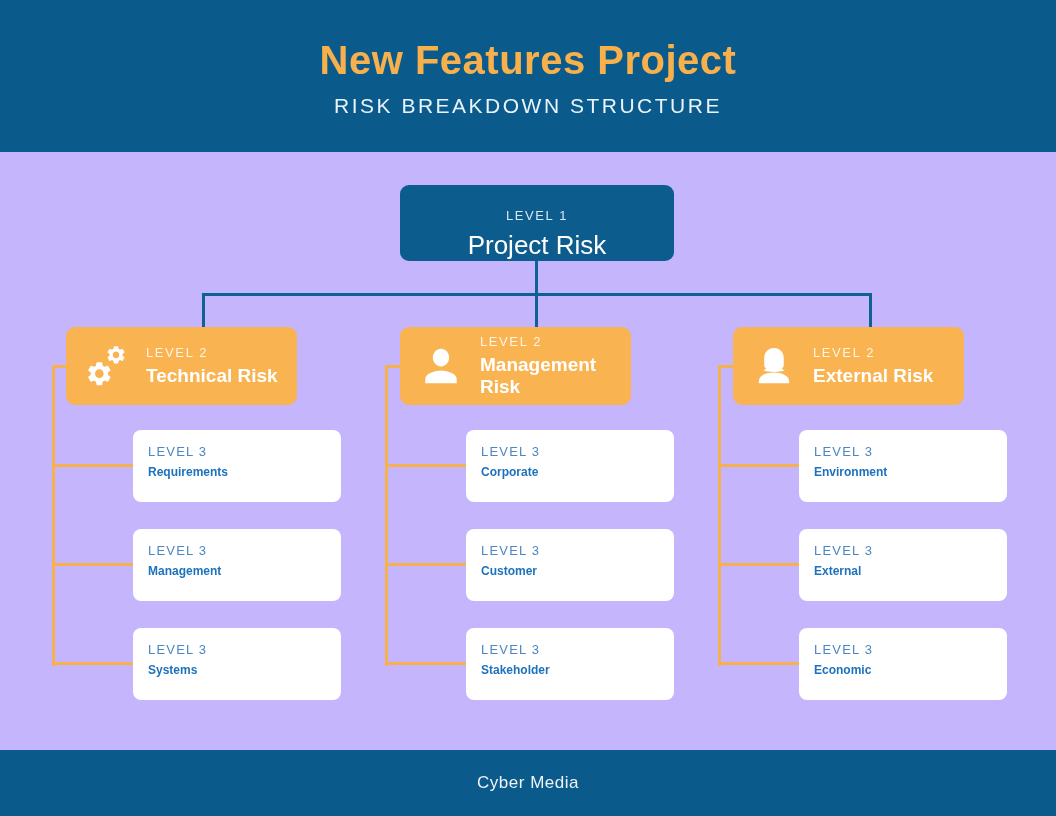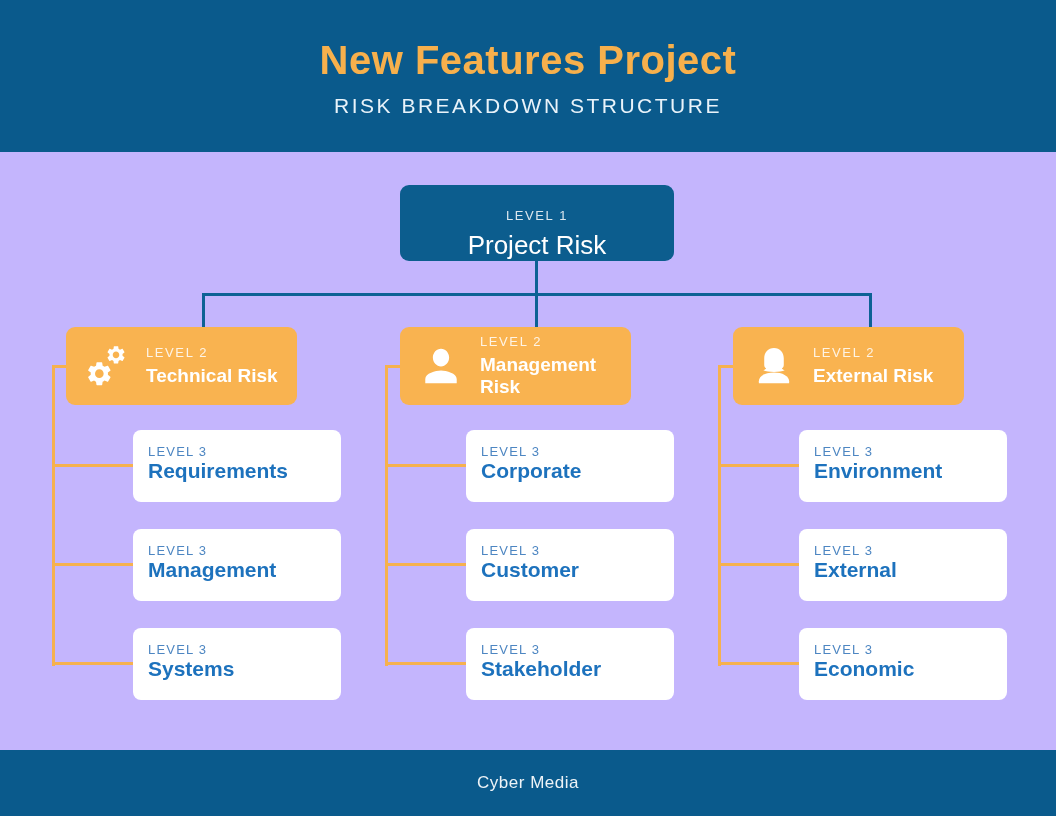--- a/index.html
+++ b/index.html
@@ -74,21 +74,21 @@
   .level2 .node-title { font-size: 19px; font-weight: bold; margin-top: 5px; }
 
   .level3 {
     width: 208px; height: 72px; border-radius: 8px;
     background: #ffffff;
     padding: 14px 0 0 15px;
   }
   .col1 { left: 133px; } .col2 { left: 466px; } .col3 { left: 799px; }
   .row1 { top: 430px; } .row2 { top: 529px; } .row3 { top: 628px; }
   .lvl-label-blue { font-size: 13px; letter-spacing: 1.2px; color: #4d86c2; }
-  .level3 .node-title { font-size: 21px; font-weight: bold; color: #1d72bd; }
+  .level3 .node-title { font-size: 12px; font-weight: bold; color: #1d72bd; margin-top: 6px; }
 </style>
 </head>
 <body>
 
 <div class="page">
 
   <header class="band-header">
     <div class="header-title">New Features Project</div>
     <div class="header-subtitle">RISK BREAKDOWN STRUCTURE</div>
   </header>

